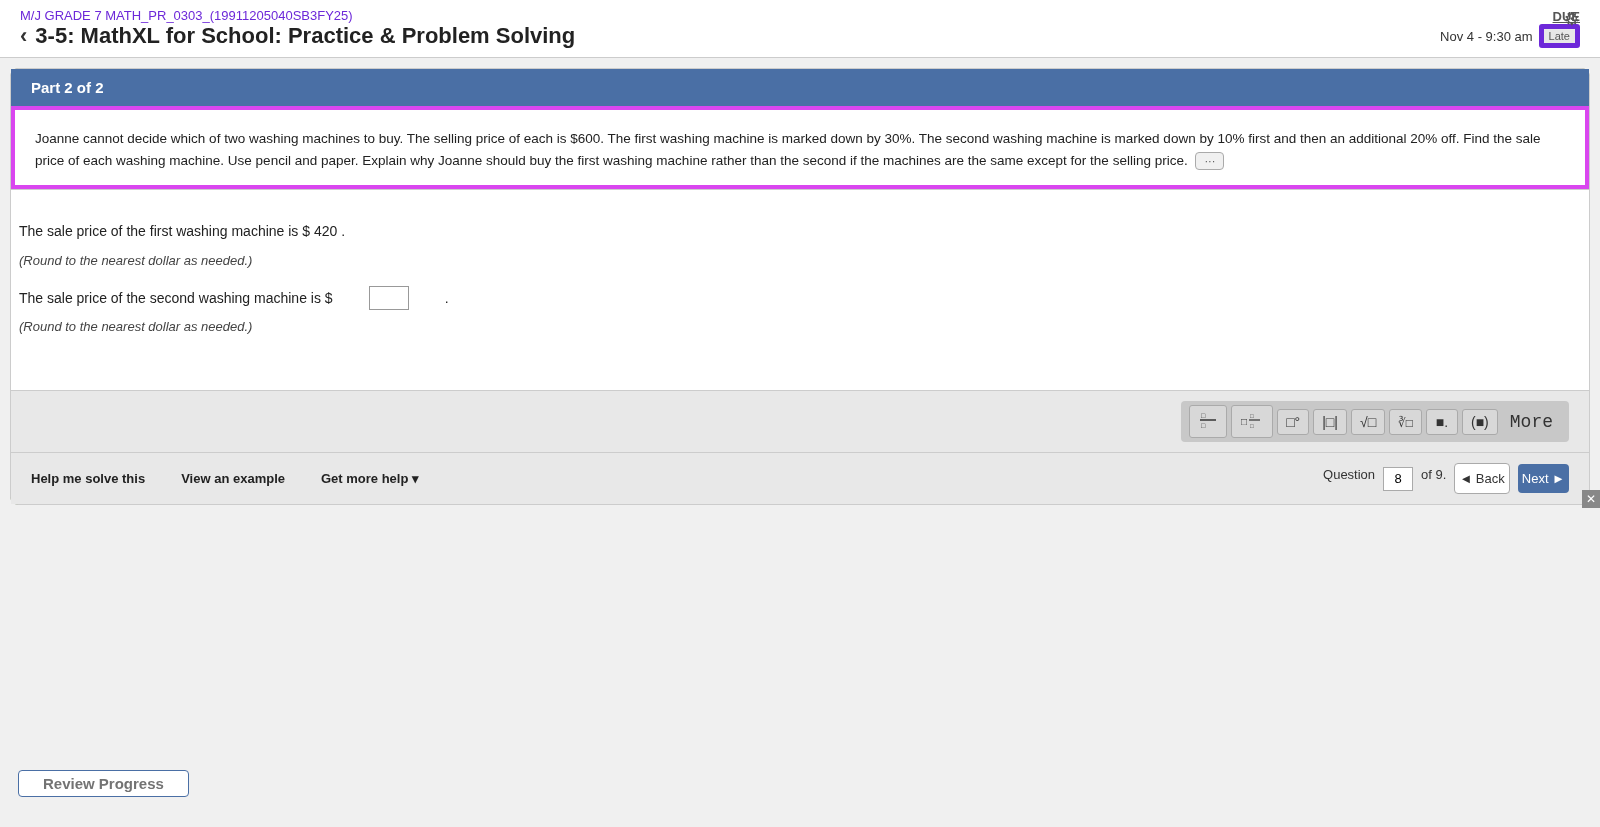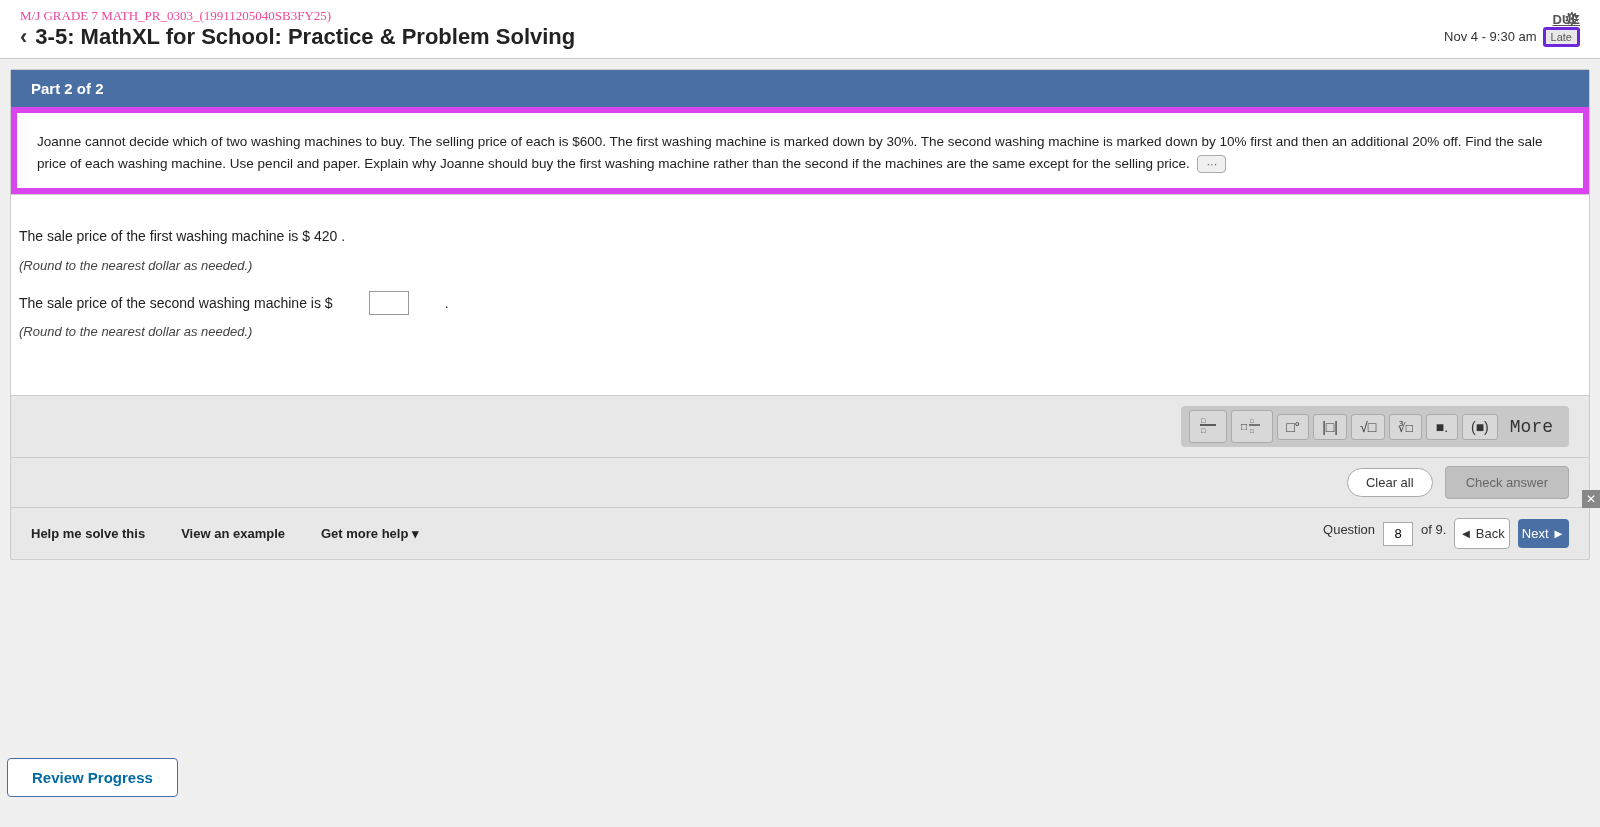--- a/index.html
+++ b/index.html
@@ -21,22 +21,21 @@
       justify-content: space-between;
       border-bottom: 1px solid #ccc;
       position: relative;
     }
     .top-bar-left {
       display: flex;
       flex-direction: column;
     }
     .assignment-id {
       font-size: 13px;
-      color: #ec4899;
-      font-family: Liberation Serif, serif;
+      color: #6d28d9;
     }
     .assignment-title {
       font-size: 22px;
       font-weight: bold;
       color: #222;
       display: flex;
       align-items: center;
       gap: 8px;
     }
     .back-arrow {
@@ -55,21 +54,21 @@
     }
     .due-date {
       font-size: 13px;
       color: #333;
       display: flex;
       align-items: center;
       gap: 6px;
     }
     .late-badge {
       background: #e8e8e8;
-      border: 3px solid #6d28d9;
+      border: 5px solid #6d28d9;
       border-radius: 3px;
       font-size: 11px;
       padding: 1px 5px;
       color: #555;
     }
     .settings-icon {
       position: absolute;
       right: 20px;
       top: 8px;
       font-size: 18px;
@@ -82,21 +81,21 @@
       background: #4a6fa5;
       color: #fff;
       padding: 10px 20px;
       font-size: 15px;
       font-weight: bold;
     }
 
     
     .problem-text-area {
       background: #fff;
-      border: 6px solid #d946ef;
+      border: 4px solid #d946ef;
       margin: 0;
       padding: 18px 36px 14px 20px;
       font-size: 13.5px;
       color: #222;
       line-height: 1.6;
     }
     .problem-text-area .expand-btn {
       display: inline-block;
       border: 1px solid #aaa;
       border-radius: 4px;
@@ -275,27 +274,27 @@
     .nav-btns {
       display: flex;
       gap: 8px;
       align-items: center;
     }
 
     
     .review-progress-btn {
       position: absolute;
       bottom: 30px;
-      left: 7px;
+      left: 18px;
       background: #fff;
       border: 1px solid #4a6fa5;
       border-radius: 4px;
-      padding: 10px 24px;
+      padding: 4px 24px;
       font-size: 15px;
-      color: #0369a1;
+      color: #737373;
       cursor: pointer;
       font-weight: bold;
     }
 
     
     .close-x {
       position: absolute;
       right: 0;
       top: 490px;
       background: #888;
@@ -313,21 +312,21 @@
     .page-wrapper {
       position: relative;
       background: #f0f0f0;
       min-height: 827px;
     }
 
     .content-box {
       background: #4d7c0f;
       margin: 10px 10px 0 10px;
       border: 1px solid #ccc;
-      border-radius: 2px;
+      border-radius: 8px;
     }
   </style>
 </head>
 <body>
 
 <div class="page-wrapper">
 
   <div class="top-bar">
     <div class="top-bar-left">
       <span class="assignment-id">M/J GRADE 7 MATH_PR_0303_(19911205040SB3FY25)</span>
@@ -408,24 +407,20 @@
         <button class="math-btn" title="decimal">
           <span>■.</span>
         </button>
         <button class="math-btn" title="parentheses">
           <span>(■)</span>
         </button>
         <button class="more-btn">More</button>
       </div>
     </div>
 
-    <div style="display:flex; justify-content:flex-end; align-items:center; gap:12px; padding:8px 20px; background:#e8e8e8; border-top:1px solid #ccc;">
-      <button class="clear-all-btn">Clear all</button>
-      <button class="check-answer-btn">Check answer</button>
-    </div>
 
     <div class="bottom-nav">
       <div class="actions-left">
         <a class="action-link">Help me solve this</a>
         <a class="action-link">View an example</a>
         <a class="action-link">Get more help ▾</a>
       </div>
       <div class="nav-btns">
         <div class="question-nav">
           <span>Question</span>

